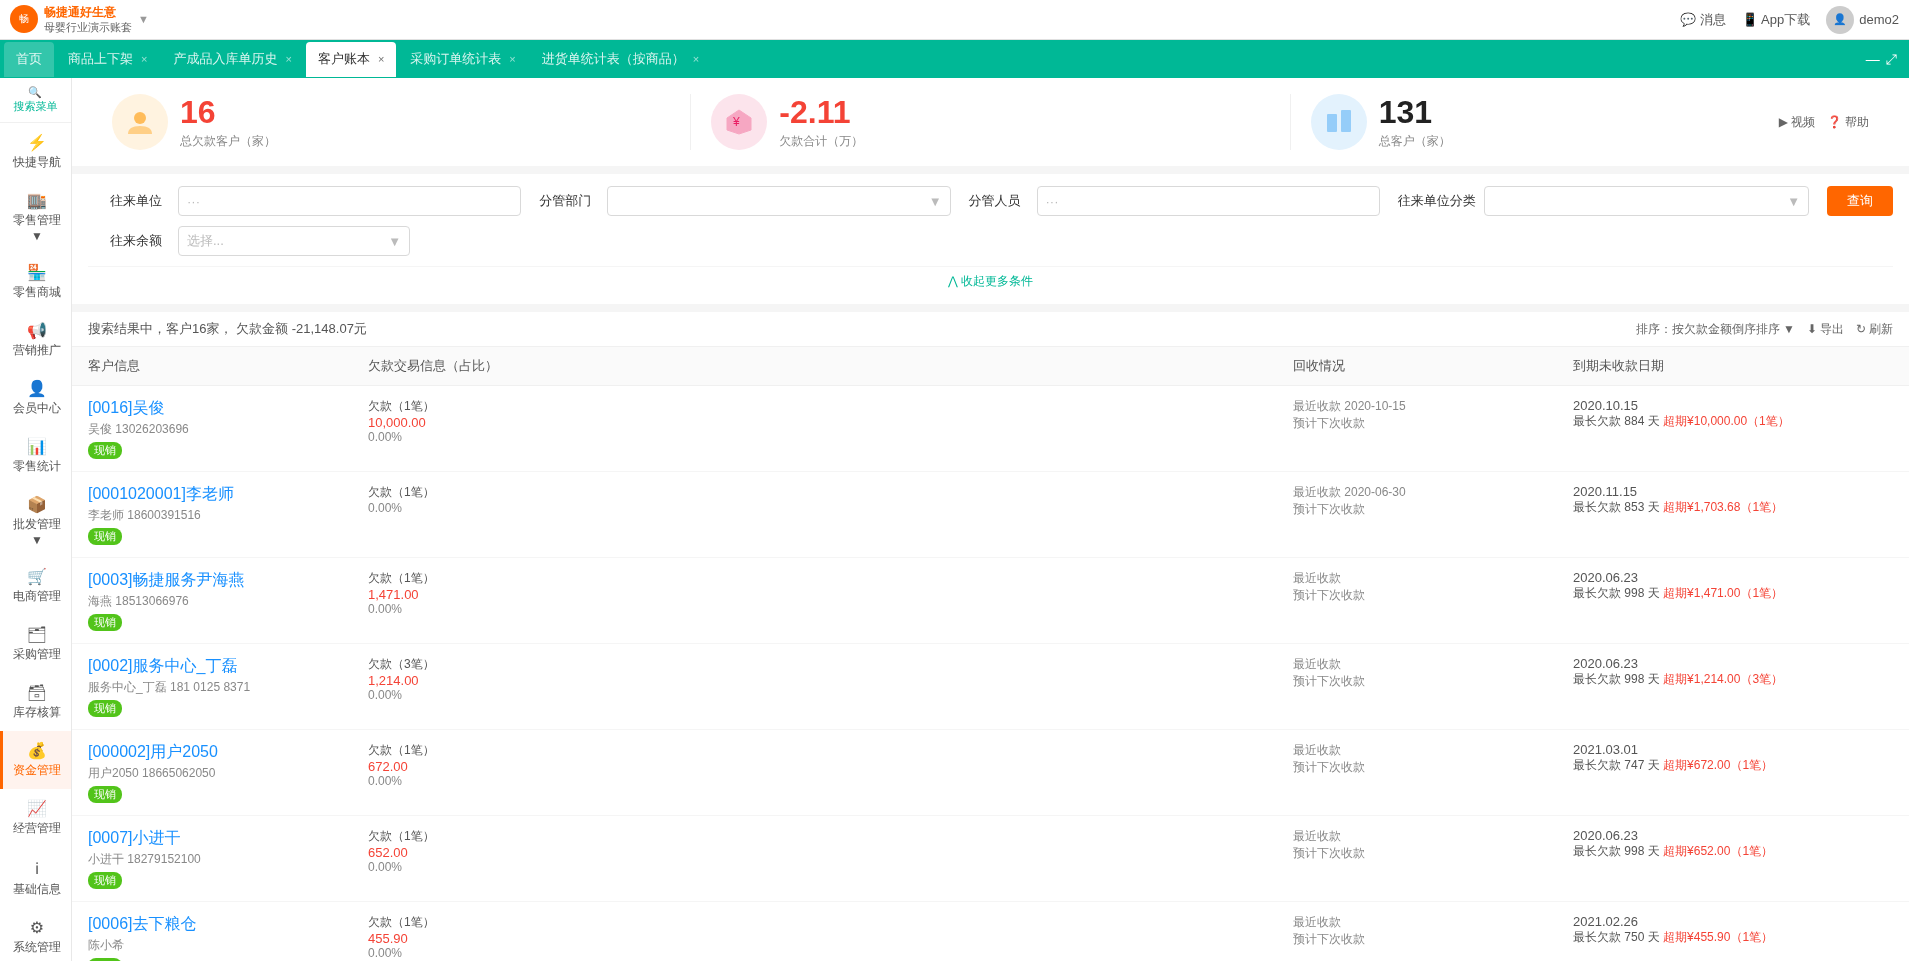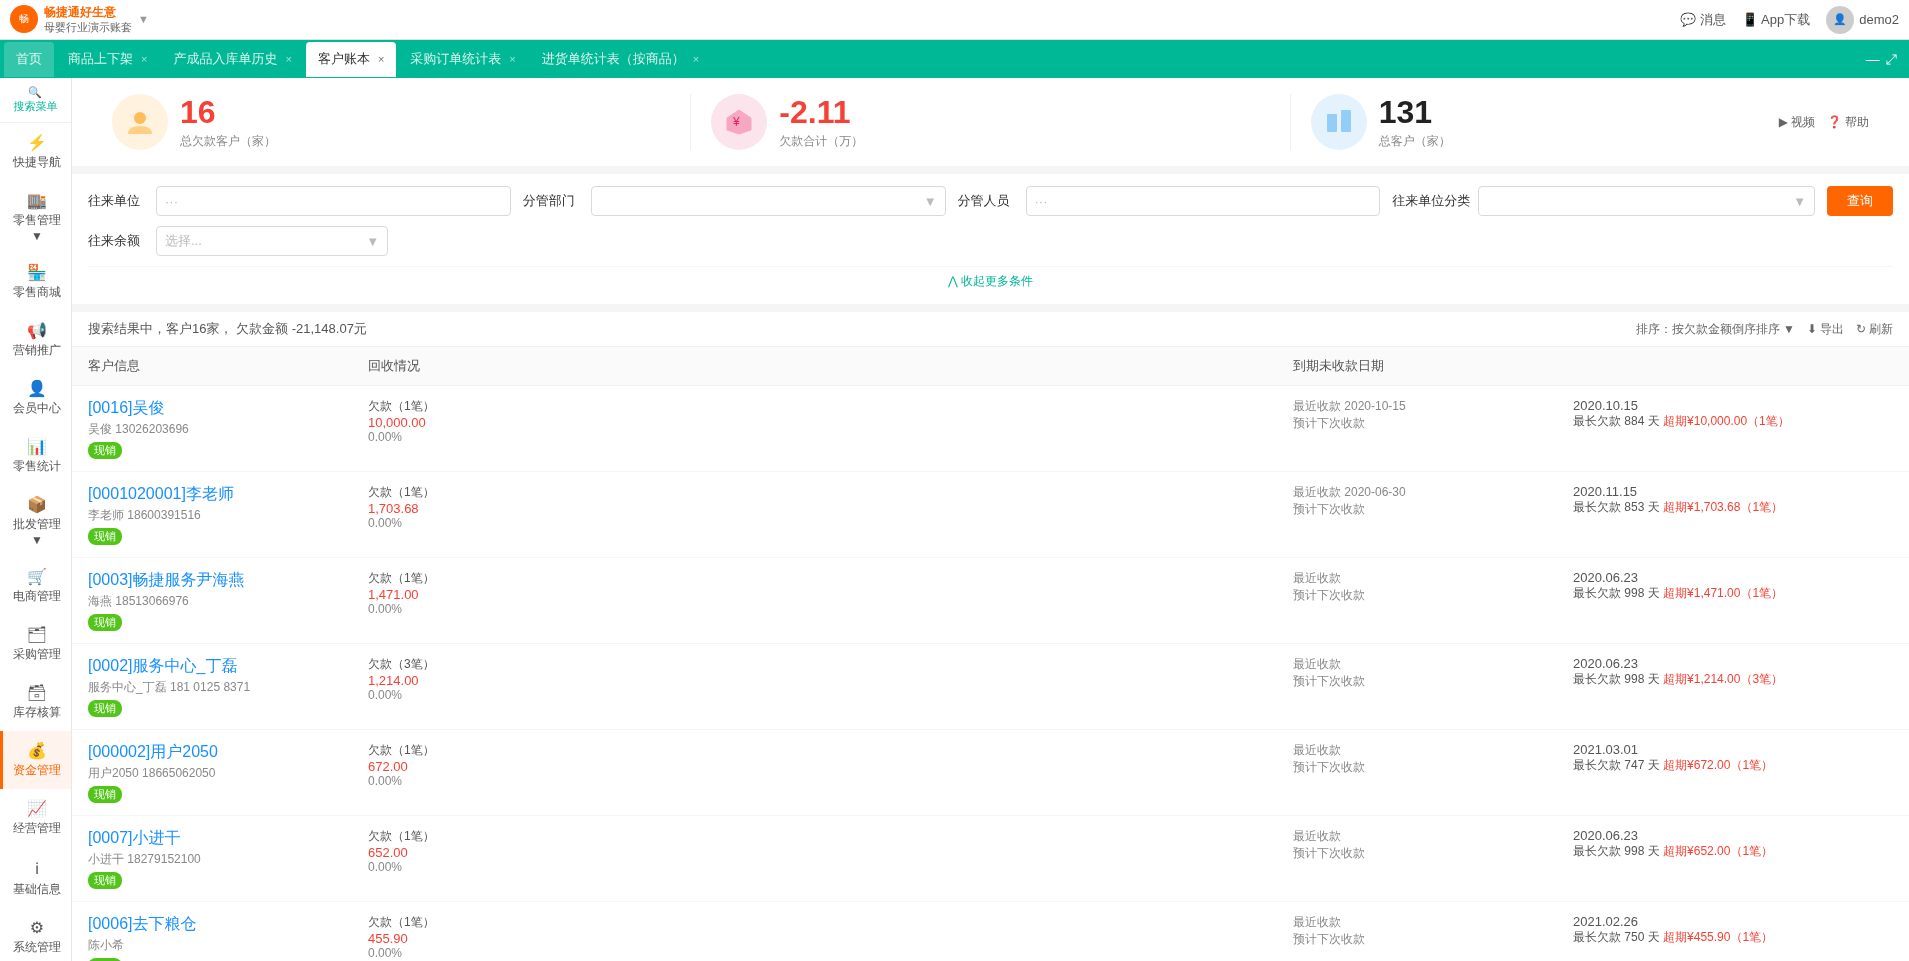--- a/index.html
+++ b/index.html
@@ -45,21 +45,21 @@
     .stat-content { flex: 1; }
     .stat-number { font-size: 32px; font-weight: bold; }
     .stat-number.red { color: #f44336; }
     .stat-number.black { color: #222; }
     .stat-label { font-size: 12px; color: #888; margin-top: 2px; }
     .stat-right { margin-left: auto; display: flex; gap: 12px; font-size: 12px; color: #666; }
     .stat-right span { cursor: pointer; display: flex; align-items: center; gap: 3px; }
 
     
     .filter-area { background: #fff; padding: 12px 16px 8px; margin-bottom: 8px; }
-    .filter-row { display: flex; align-items: center; gap: 12px; margin-bottom: 10px; }
+    .filter-row { display: flex; align-items: center; gap: 18px; margin-bottom: 10px; margin-left: 22px; }
     .filter-item { display: flex; align-items: center; gap: 8px; flex: 1; }
     .filter-label { font-size: 13px; color: #333; white-space: nowrap; min-width: 60px; }
     .filter-input { flex: 1; height: 30px; border: 1px solid #d9d9d9; border-radius: 4px; padding: 0 8px; font-size: 13px; display: flex; align-items: center; justify-content: space-between; cursor: pointer; background: #fff; }
     .filter-input span { color: #bbb; }
     .filter-search-btn { background: #ff6600; color: #fff; border: none; padding: 6px 20px; border-radius: 4px; cursor: pointer; font-size: 13px; height: 30px; }
     .collapse-bar { text-align: center; padding: 6px; color: #00b896; font-size: 12px; cursor: pointer; border-top: 1px solid #f5f5f5; margin-top: 4px; }
 
     
     .result-bar { display: flex; align-items: center; justify-content: space-between; padding: 8px 16px; background: #fff; border-bottom: 1px solid #f0f0f0; font-size: 13px; }
     .result-info { color: #555; }
@@ -321,20 +321,21 @@
         <span>
           <span>↻</span>
           <span>刷新</span>
         </span>
       </div>
     </div>
 
     <div class="table-container">
       <div class="table-header">
         <div>客户信息</div>
+        <div>欠款交易信息（占比）</div>
         <div>回收情况</div>
         <div>到期未收款日期</div>
       </div>
 
       <div class="table-row">
         <div>
           <div class="customer-name">[0016]吴俊</div>
           <div class="customer-sub">吴俊  13026203696</div>
           <span class="tag">现销</span>
         </div>
@@ -354,21 +355,20 @@
       </div>
 
       <div class="table-row">
         <div>
           <div class="customer-name">[0001020001]李老师</div>
           <div class="customer-sub">李老师  18600391516</div>
           <span class="tag">现销</span>
         </div>
         <div>
           <div class="debt-count">欠款（1笔）</div>
-          <div class="amount-red">1,703.68</div>
           <div class="amount-percent">0.00%</div>
         </div>
         <div>
           <div class="debt-label">最近收款    2020-06-30</div>
           <div class="debt-label">预计下次收款</div>
         </div>
         <div>
           <div class="date-text">2020.11.15</div>
           <div class="overdue-info">最长欠款 853 天 <span class="overdue-red">超期¥1,703.68（1笔）</span></div>
         </div>

